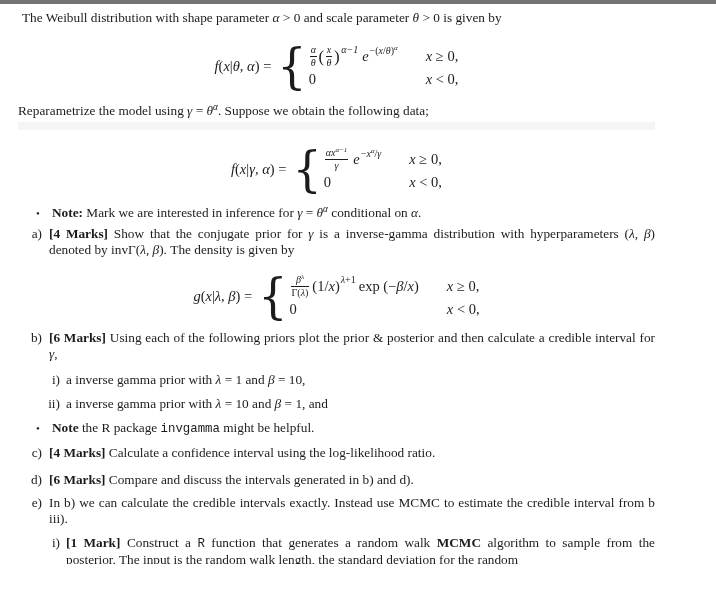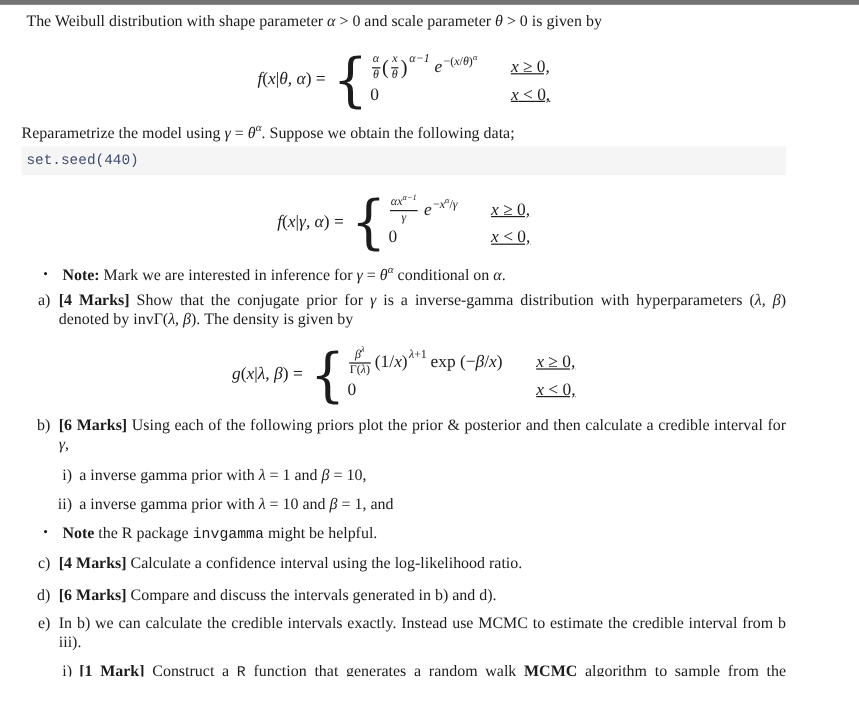--- a/index.html
+++ b/index.html
@@ -39,21 +39,21 @@
   .cases{display:grid;grid-template-columns:max-content max-content;column-gap:28px;row-gap:3px;align-items:center;justify-items:start;}
   .expr{display:inline-flex;align-items:center;}
   .frac{display:inline-flex;flex-direction:column;align-items:center;font-size:10px;line-height:1.12;margin:0 1px;}
   .frac .bar{align-self:stretch;height:1px;background:#1c1c1c;margin:0.5px 0;}
   .fn,.fd{padding:0 1px;white-space:pre;}
   .mparen{font-size:17px;line-height:1;padding:0 0.5px;}
   .msup{position:relative;top:-6px;font-size:10px;margin-left:1px;line-height:0;white-space:pre;}
   .ebase{margin-left:4px;white-space:pre;}
   .mmid{margin-left:2px;white-space:pre;font-family:Liberation Serif, serif;}
   .expx{margin-left:3px;white-space:pre;}
-  .cond{white-space:pre;text-decoration:underline;}
+  .cond{white-space:pre;}
   
   .brow{display:flex;margin-top:8px;}
   .bchar{flex:0 0 10px;margin-left:15px;margin-right:9px;text-align:center;font-size:11px;}
   .item{display:flex;}
   .ilabel{flex:0 0 24px;text-align:right;margin-right:7px;white-space:pre;}
   .ibody{flex:1;text-align:justify;}
   .subitem{display:flex;margin-left:4px;}
   .subitem .ilabel{flex:0 0 38px;margin-right:6px;}
   .mt-note1{margin-top:9px;}
   .mt-a{margin-top:5px;}
@@ -98,21 +98,20 @@
         </span>
         <span class="cond"><span class="seg-i">x</span><span> ≥ 0,</span></span>
         <span class="expr">0</span>
         <span class="cond"><span class="seg-i">x</span><span> &lt; 0,</span></span>
       </div>
     </div>
 
     <p class="para reparam"><span>Reparametrize the model using </span><span class="seg-i">γ</span><span> = </span><span class="seg-i">θ</span><span class="seg-i seg-sup">α</span><span>. Suppose we obtain the following data;</span></p>
 
     <div class="codeblock">
-      <div class="codeline">set.seed(440)</div>
     </div>
 
     <div class="dmath dm2">
       <span class="mlhs"><span class="seg-i">f</span><span>(</span><span class="seg-i">x</span><span>|</span><span class="seg-i">γ, α</span><span>) =</span></span>
       <span class="cbrace">{</span>
       <div class="cases">
         <span class="expr">
           <span class="frac">
             <span class="fn"><span class="seg-i">αx</span><span class="seg-i seg-sup">α−1</span></span>
             <span class="bar"></span>

